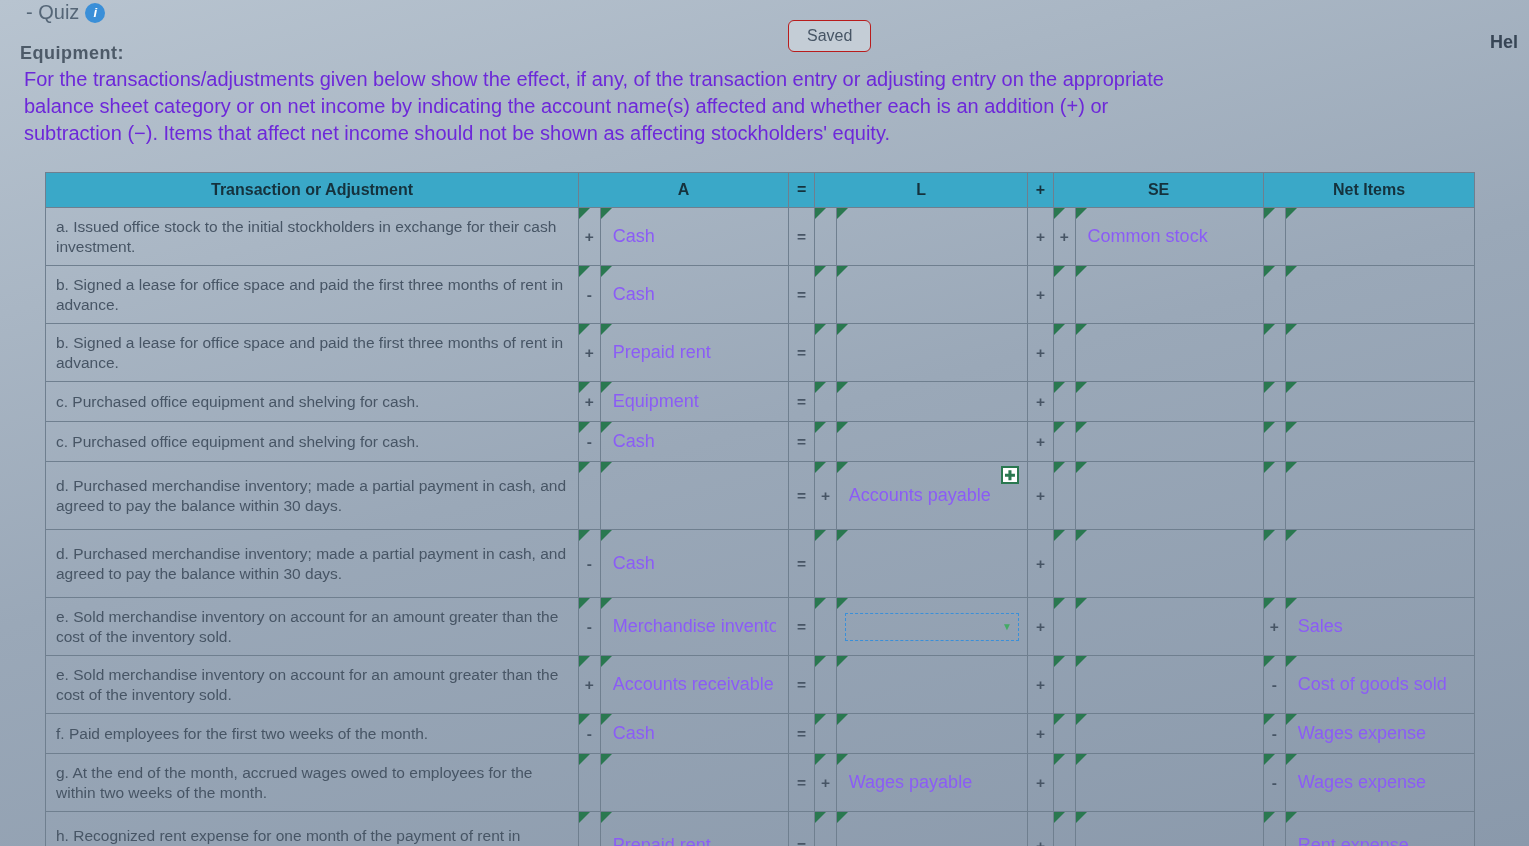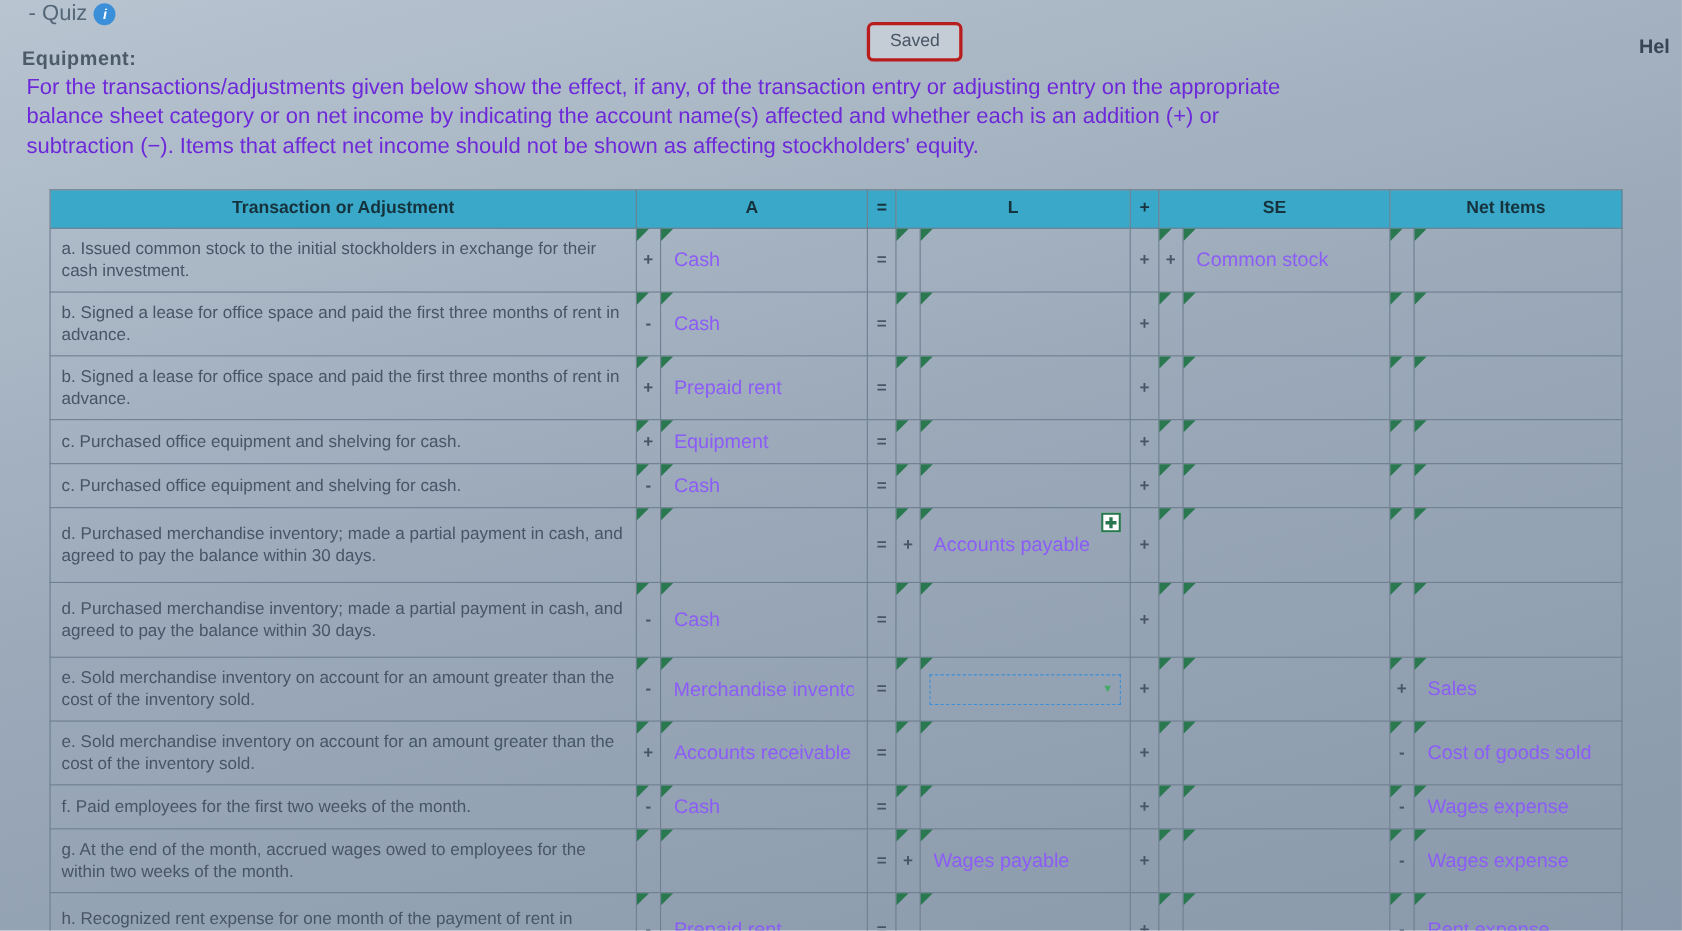--- a/index.html
+++ b/index.html
@@ -32,21 +32,21 @@
     font-size: 13px;
     font-style: italic;
     font-weight: bold;
     margin-left: 6px;
   }
   .saved-pill {
     position: absolute;
     left: 788px;
     top: 20px;
     background: #c4cdd6;
-    border: 3px solid #b91c1c;
+    border: 1px solid #b91c1c;
     border-radius: 6px;
     padding: 6px 18px;
     font-size: 16px;
     color: #475565;
   }
   .help-link {
     position: absolute;
     right: 11px;
     top: 32px;
     font-size: 18px;
@@ -175,21 +175,21 @@
       <th colspan="2">A</th>
       <th>=</th>
       <th colspan="2">L</th>
       <th>+</th>
       <th colspan="2">SE</th>
       <th colspan="2">Net Items</th>
     </tr>
   </thead>
   <tbody id="tbody">
         <tr class="r-tall">
-          <td class="trans">a. Issued common stock to the initial stockholders in exchange for their cash investment.</td>
+          <td class="trans">a. Issued office stock to the initial stockholders in exchange for their cash investment.</td>
           <td class="sign-col ans-cell"><span class="corner"></span>+</td>
           <td class="ans-cell"><span class="corner"></span><input class="ans-input" value="Cash" style=""></td>
           <td class="col-eq">=</td>
           <td class="sign-col ans-cell">
             <span class="corner"></span>
           </td>
           <td class="ans-cell"><span class="corner"></span><input class="ans-input" value="" style=""></td>
           <td class="col-plus">+</td>
           <td class="sign-col ans-cell"><span class="corner"></span>+</td>
           <td class="ans-cell"><span class="corner"></span><input class="ans-input" value="Common stock" style=""></td>

